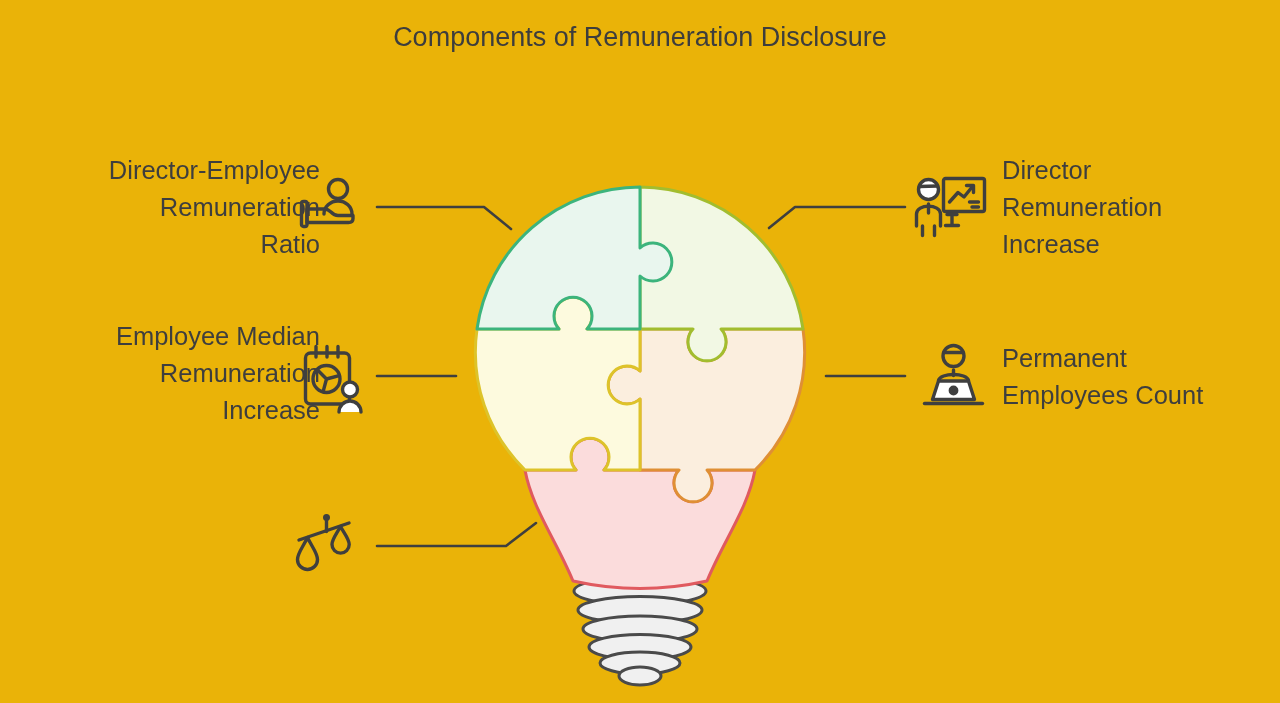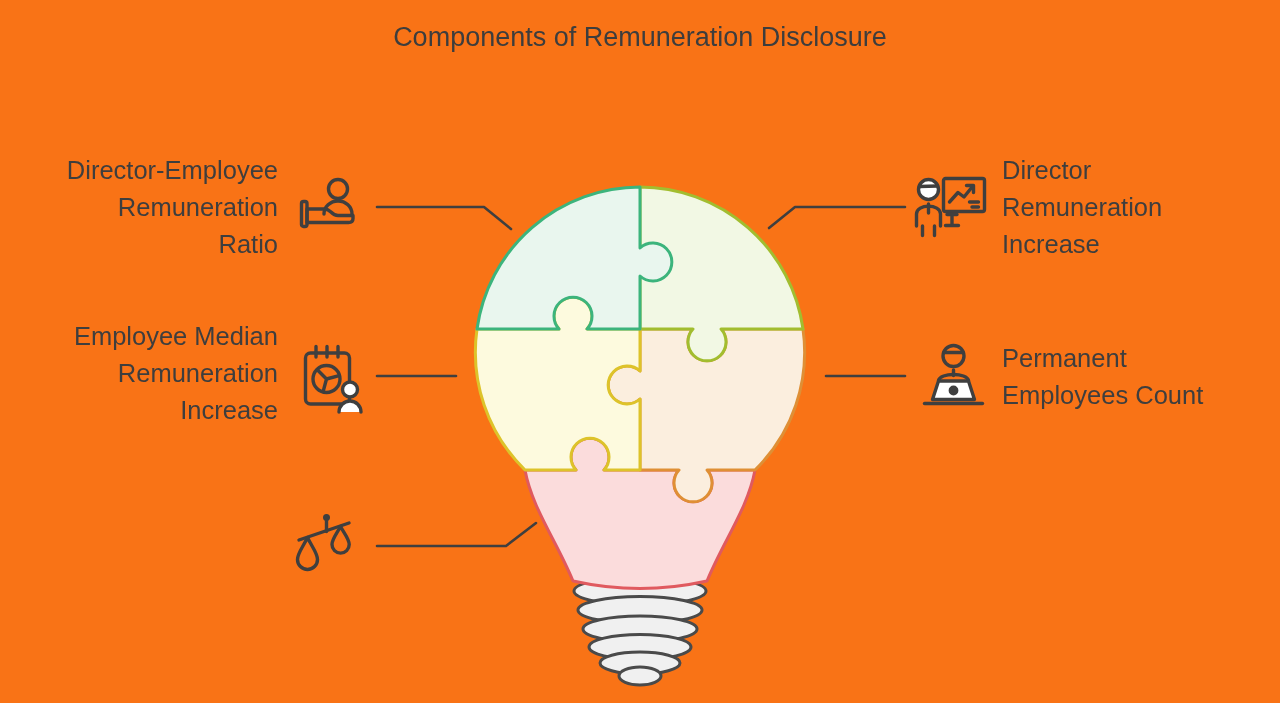--- a/index.html
+++ b/index.html
@@ -1,23 +1,23 @@
 <!DOCTYPE html>
 <html><head>
 <meta charset="utf-8">
 <style>
   html,body{margin:0;padding:0;background:#ffffff;}
   .canvas{position:relative;width:1280px;height:703px;overflow:hidden;
-          font-family:"Liberation Sans",sans-serif;background:#f97316;}
+          font-family:"Liberation Sans",sans-serif;background:#eab308;}
   .page-title{position:absolute;left:0;right:0;top:22px;margin:0;
           text-align:center;font-size:27px;font-weight:400;color:#3d3d3d;}
   .diagram-svg{position:absolute;left:0;top:0;}
   .label{position:absolute;font-size:25.5px;line-height:37px;color:#3e3e3e;
          white-space:pre-line;}
-  .label.left{text-align:right;}
+  .label.left{text-align:right;margin-left:42px;}
   .label.right{text-align:left;}
   .icon{position:absolute;}
   .icon path,.icon circle,.icon rect,.icon line{vector-effect:none;}
 </style>
 </head>
 <body>
 
 <div class="canvas">
 
   <h1 class="page-title">Components of Remuneration Disclosure</h1>

